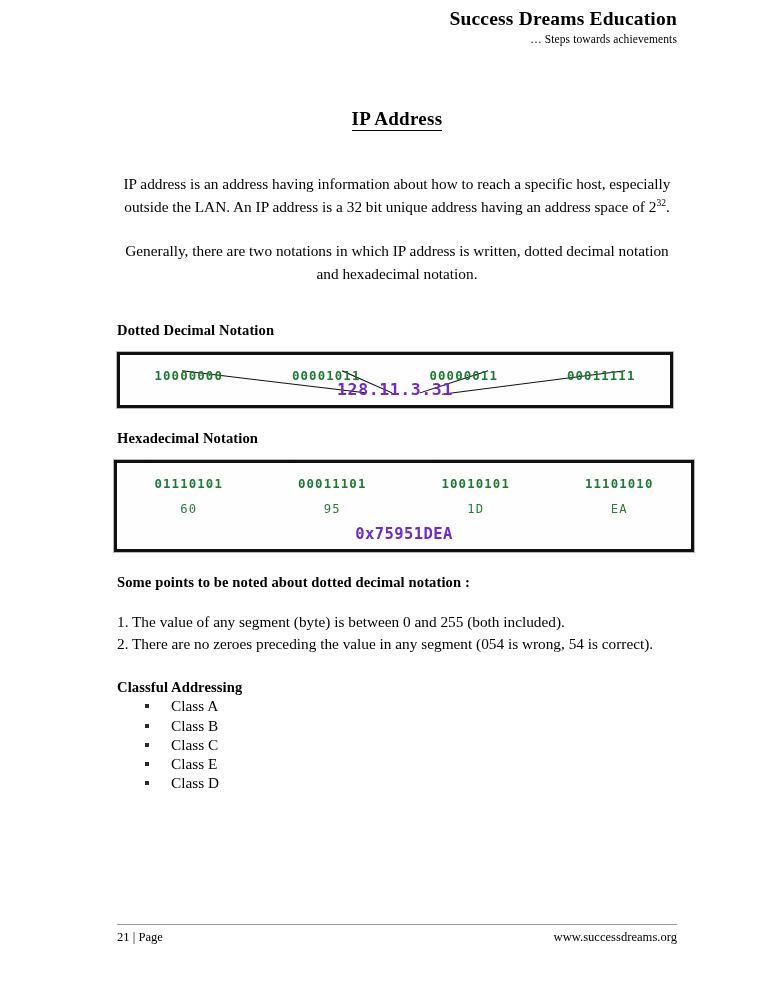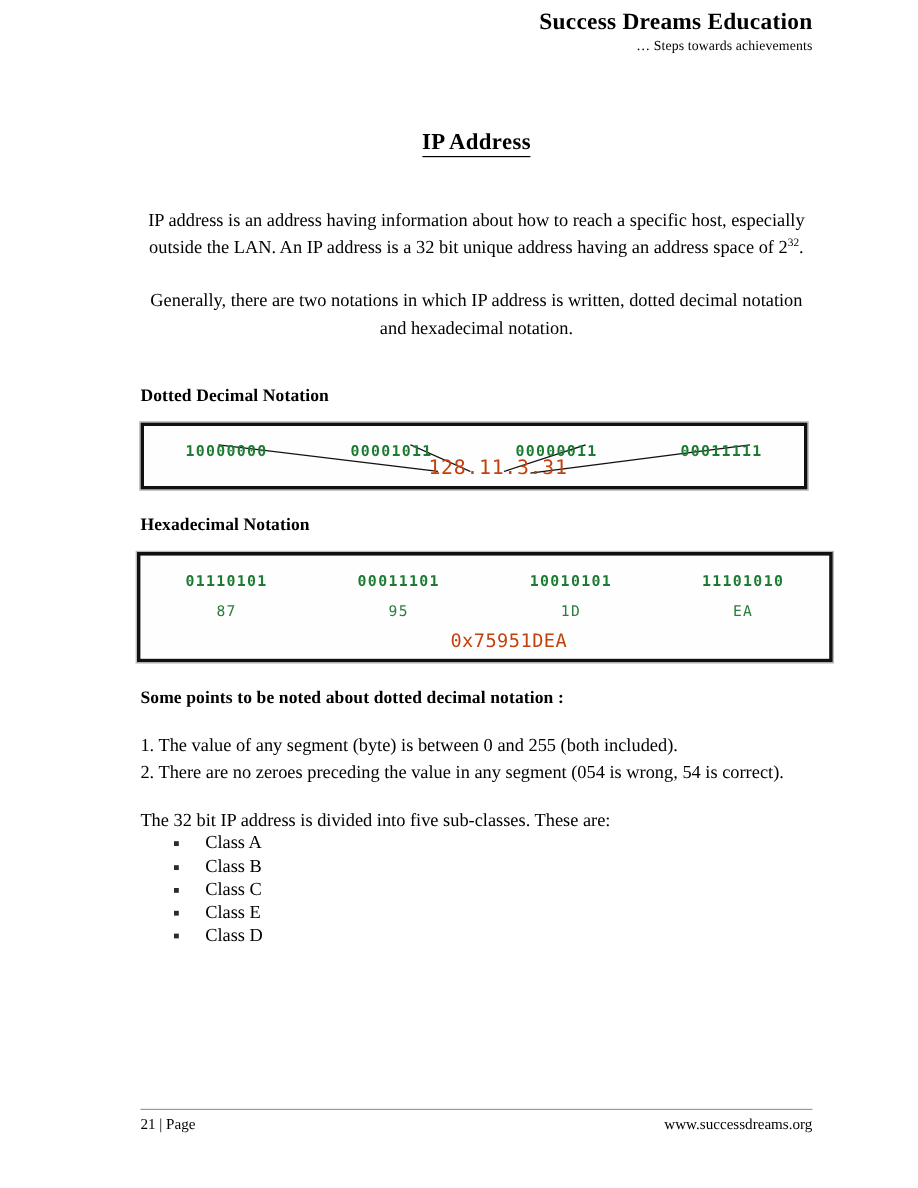--- a/index.html
+++ b/index.html
@@ -120,23 +120,22 @@
     font-weight: normal;
     color: #2a7d3d;
     letter-spacing: 1.1px;
   }
 
   .result-line {
     position: absolute;
     width: 100%;
     text-align: center;
     font-family: "DejaVu Sans Mono", "Liberation Mono", monospace;
-    font-weight: normal;
-    color: #c2410c;
-    padding-left: 20px;
+    font-weight: bold;
+    color: #6d28d9;
   }
   #dd-result { bottom: 6px; font-size: 16.5px; letter-spacing: 0.6px; }
   #hx-result { bottom: 6px; font-size: 15.5px; letter-spacing: 0.4px; }
 
   .connector-svg {
     position: absolute;
     left: 0; top: 0;
     width: 100%; height: 100%;
     pointer-events: none;
   }
@@ -237,38 +236,38 @@
 
     <div class="diagram" id="hexadecimal-diagram">
       <div class="bin-row" id="hx-bin-row">
         <div class="bin-cell">01110101</div>
         <div class="bin-cell">00011101</div>
         <div class="bin-cell">10010101</div>
         <div class="bin-cell">11101010</div>
       </div>
 
       <div class="bin-row" id="hx-hex-row">
-        <div class="bin-cell">87</div>
+        <div class="bin-cell">60</div>
         <div class="bin-cell">95</div>
         <div class="bin-cell">1D</div>
         <div class="bin-cell">EA</div>
       </div>
 
       <div class="result-line" id="hx-result">0x75951DEA</div>
     </div>
 
     <h2 class="sub-heading" id="points-heading">Some points to be noted about dotted decimal notation :</h2>
 
     <div class="notes-block">
       <div>1. The value of any segment (byte) is between 0 and 255 (both included).</div>
       <div>2. There are no zeroes preceding the value in any segment (054 is wrong, 54 is correct).</div>
     </div>
 
-
-    <p class="list-intro">The 32 bit IP address is divided into five sub-classes. These are:</p>
+    <h2 class="sub-heading" id="classful-heading">Classful Addressing</h2>
+
 
     <ul class="class-list">
       <li>Class A</li>
       <li>Class B</li>
       <li>Class C</li>
       <li>Class E</li>
       <li>Class D</li>
     </ul>
   </div>
 

